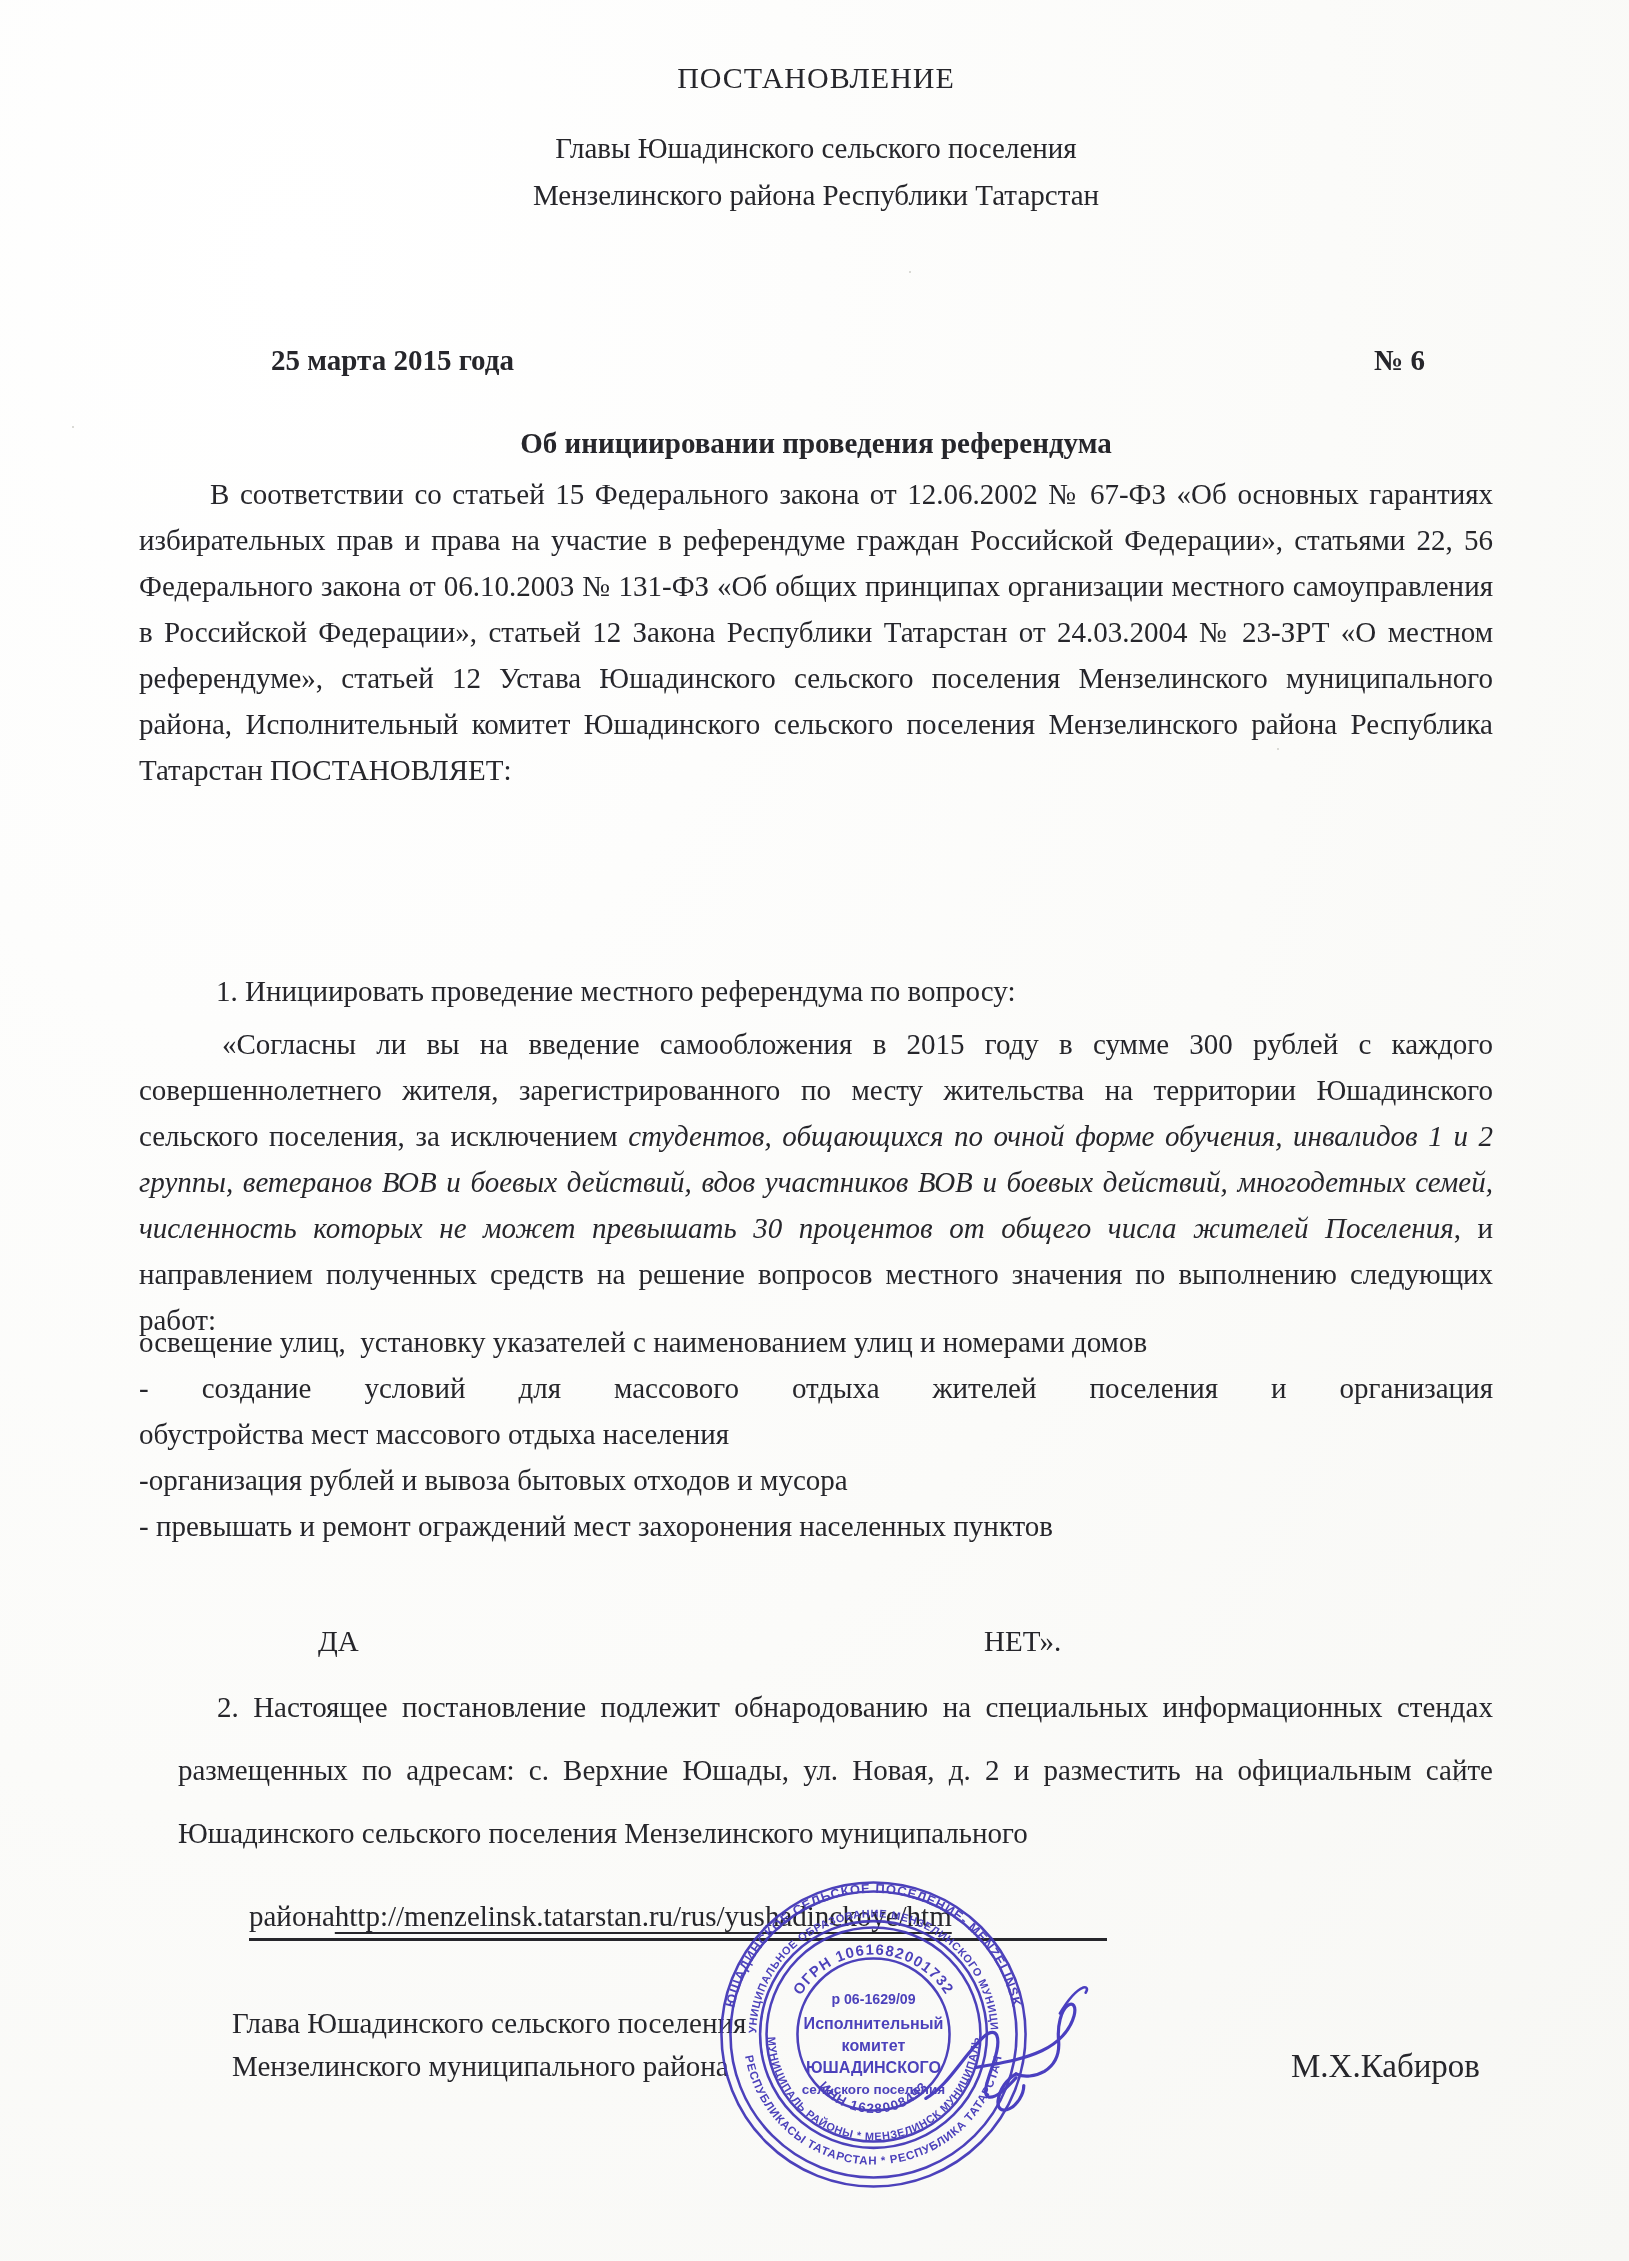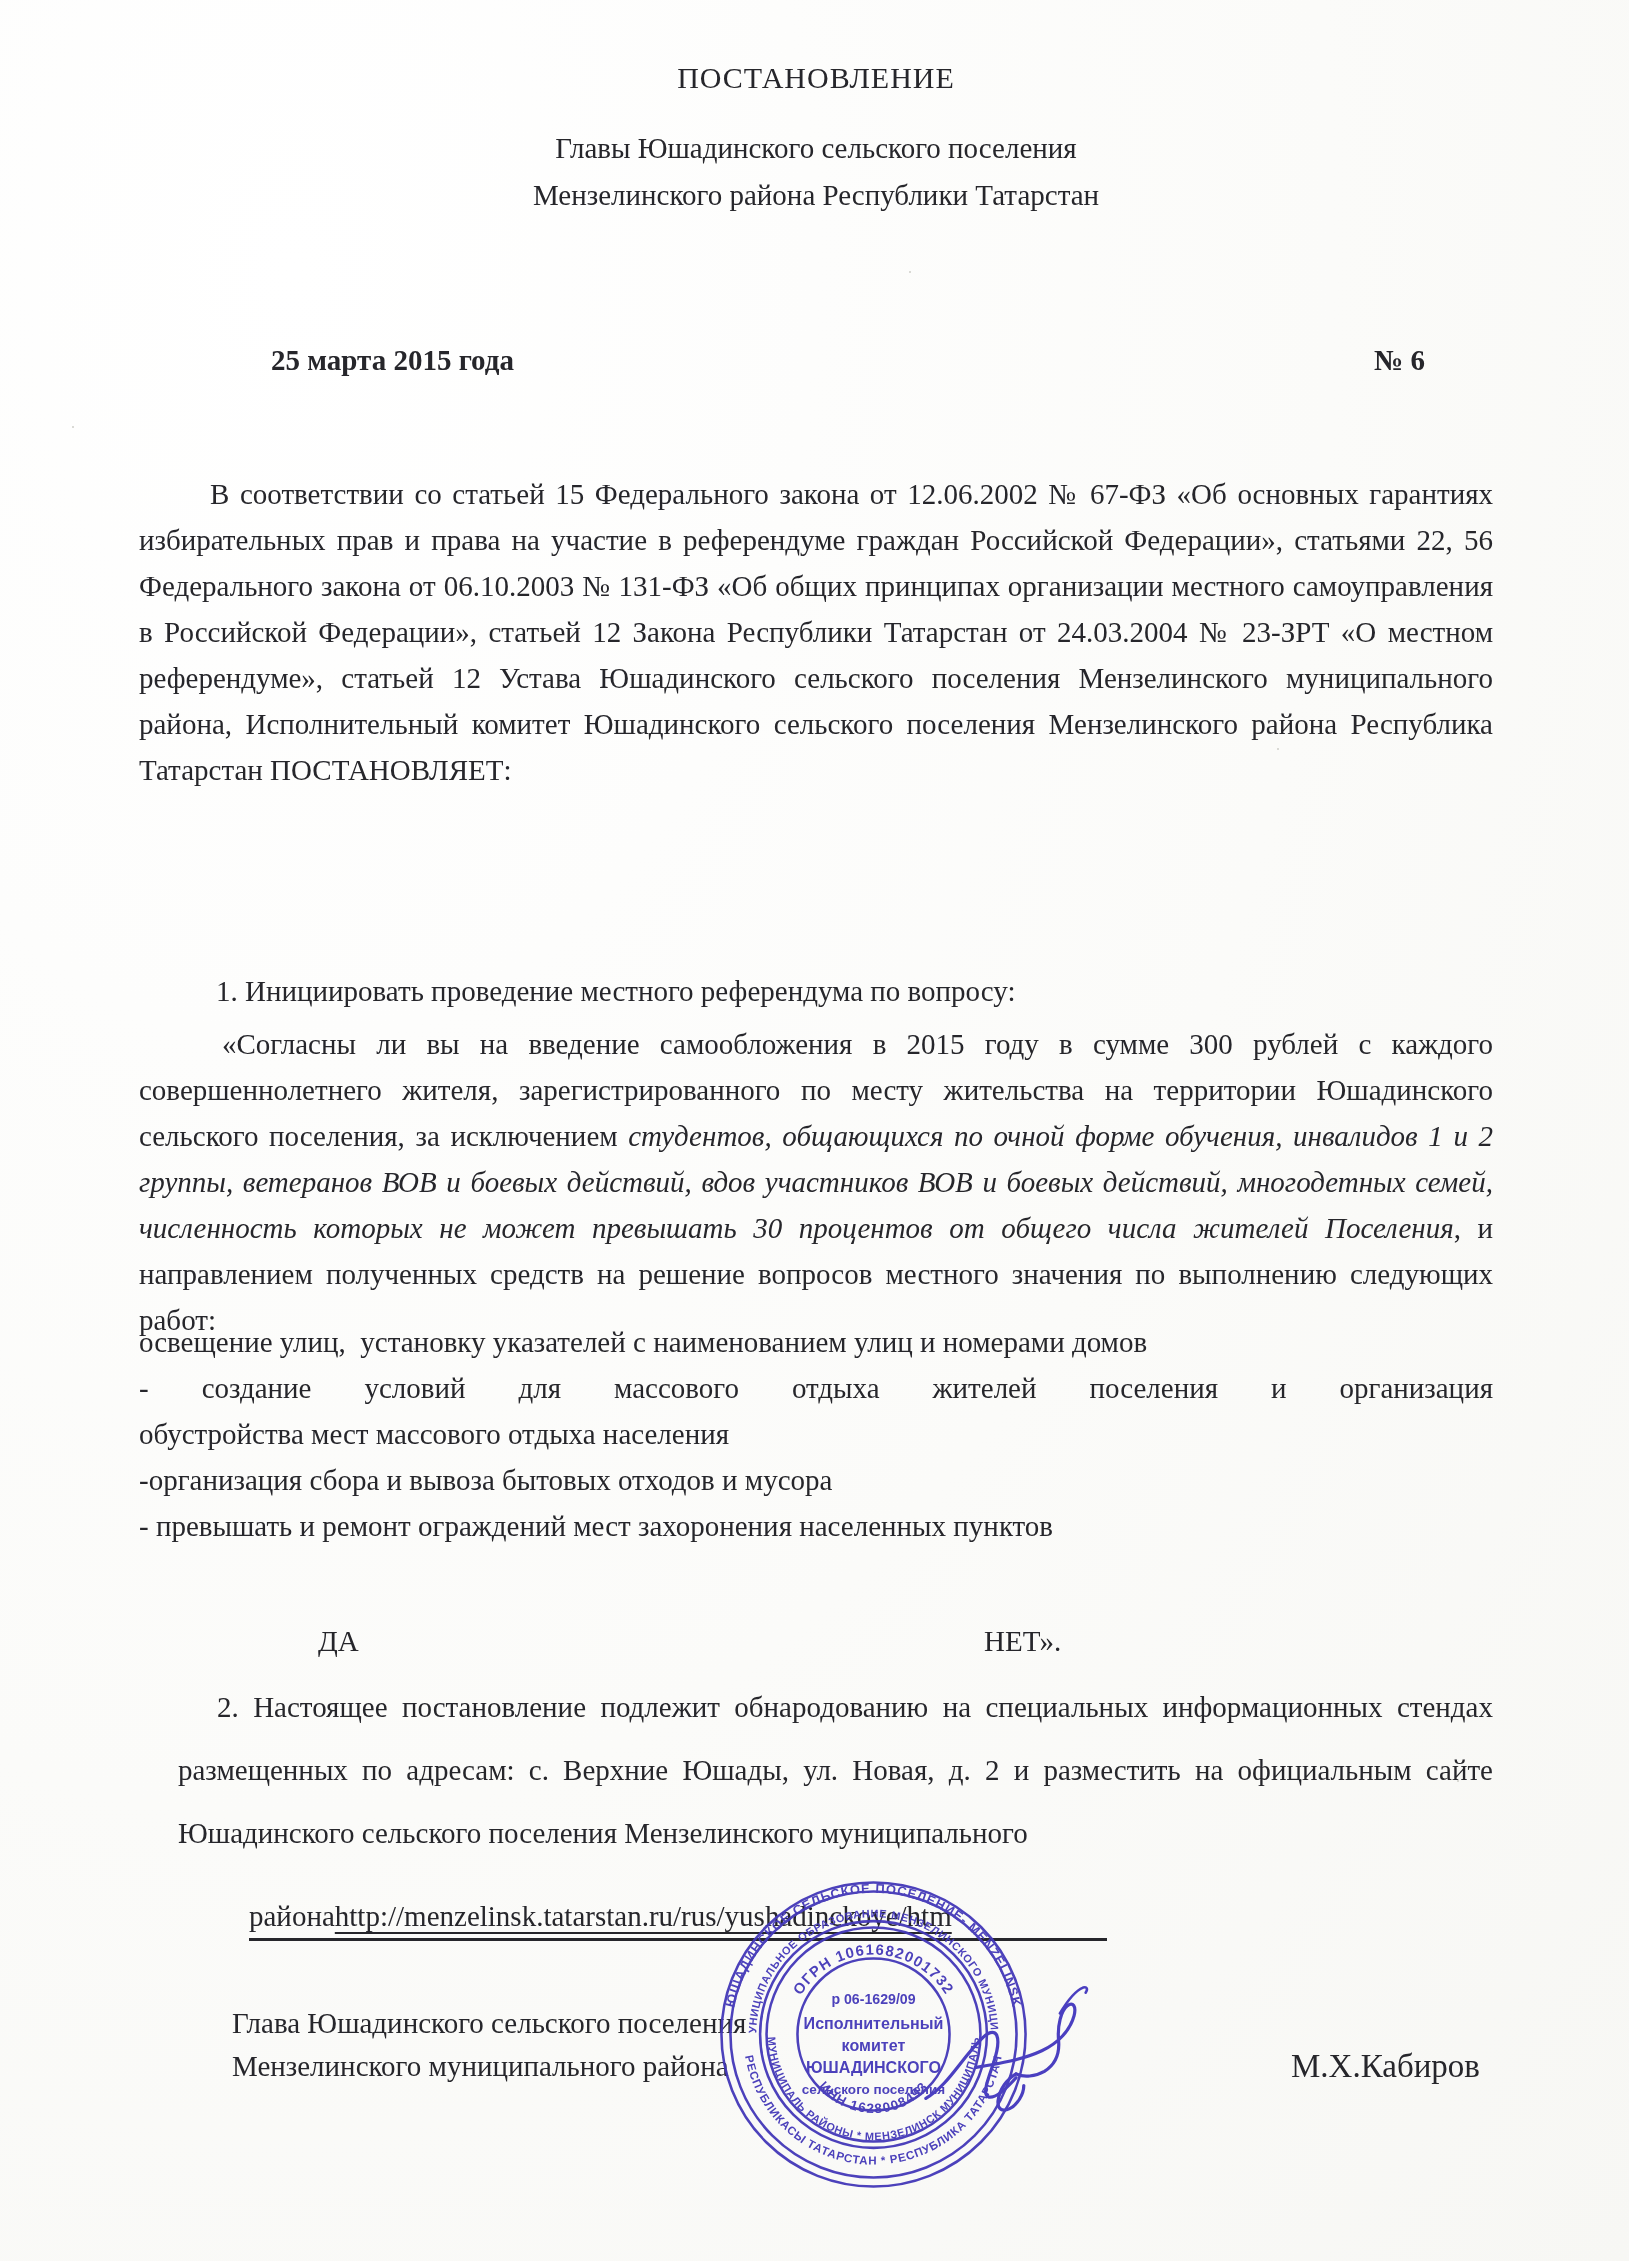--- a/index.html
+++ b/index.html
@@ -113,32 +113,33 @@
 <div class="page">
   <div class="doc">
 
     <div class="t-title">ПОСТАНОВЛЕНИЕ</div>
     <div class="t-sub1">Главы Юшадинского  сельского поселения</div>
     <div class="t-sub2">Мензелинского района Республики Татарстан</div>
 
     <div class="t-date">25 марта 2015 года</div>
     <div class="t-num">№ 6</div>
 
+    <div class="t-heading">Об инициировании проведения референдума</div>
 
     <div class="body-p just" id="p-preamble">В соответствии со статьей 15 Федерального закона от 12.06.2002 № 67-ФЗ «Об основных гарантиях избирательных прав и права на участие в референдуме граждан Российской Федерации», статьями 22, 56 Федерального закона от 06.10.2003 № 131-ФЗ «Об общих принципах организации местного самоуправления в Российской Федерации», статьей 12 Закона Республики Татарстан  от 24.03.2004 № 23-ЗРТ «О местном референдуме», статьей 12 Устава Юшадинского   сельского поселения Мензелинского муниципального района, Исполнительный комитет Юшадинского  сельского поселения Мензелинского района Республика Татарстан ПОСТАНОВЛЯЕТ:</div>
 
     <div class="body-p" id="p-item1">1. Инициировать проведение местного референдума по вопросу:</div>
 
     <div class="body-p just" id="p-question"><span>«Согласны ли вы на введение самообложения в 2015 году в сумме 300 рублей с каждого совершеннолетнего жителя, зарегистрированного по месту жительства на территории Юшадинского сельского поселения, за исключением  </span><span class="ital">студентов, общающихся по очной форме обучения, инвалидов 1 и 2 группы, ветеранов ВОВ и боевых действий, вдов участников ВОВ и боевых действий, многодетных семей, численность которых не может превышать 30 процентов от общего числа жителей Поселения</span><span>, и направлением полученных средств на решение вопросов местного значения по выполнению следующих работ:</span></div>
 
     <div class="body-p" id="p-works">
       <span class="works-line">освещение улиц,  установку указателей с наименованием улиц и номерами домов</span>
       <span class="works-line works-just" style="text-align:justify;text-align-last:justify;">- создание условий для массового отдыха жителей поселения и организация</span>
       <span class="works-line">обустройства мест массового отдыха населения</span>
-      <span class="works-line">-организация сбора и вывоза бытовых отходов и мусора</span>
+      <span class="works-line">-организация рублей и вывоза бытовых отходов и мусора</span>
       <span class="works-line">- превышать и ремонт ограждений мест захоронения населенных пунктов</span>
     </div>
 
     <div class="yesno">
       <span class="yes">ДА</span>
       <span class="no">НЕТ».</span>
     </div>
 
     <div class="body-p just" id="p-item2">2. Настоящее постановление подлежит обнародованию на специальных информационных стендах размещенных по адресам:  с. Верхние Юшады, ул. Новая, д. 2 и разместить на официальным сайте Юшадинского сельского поселения Мензелинского муниципального</div>
 

